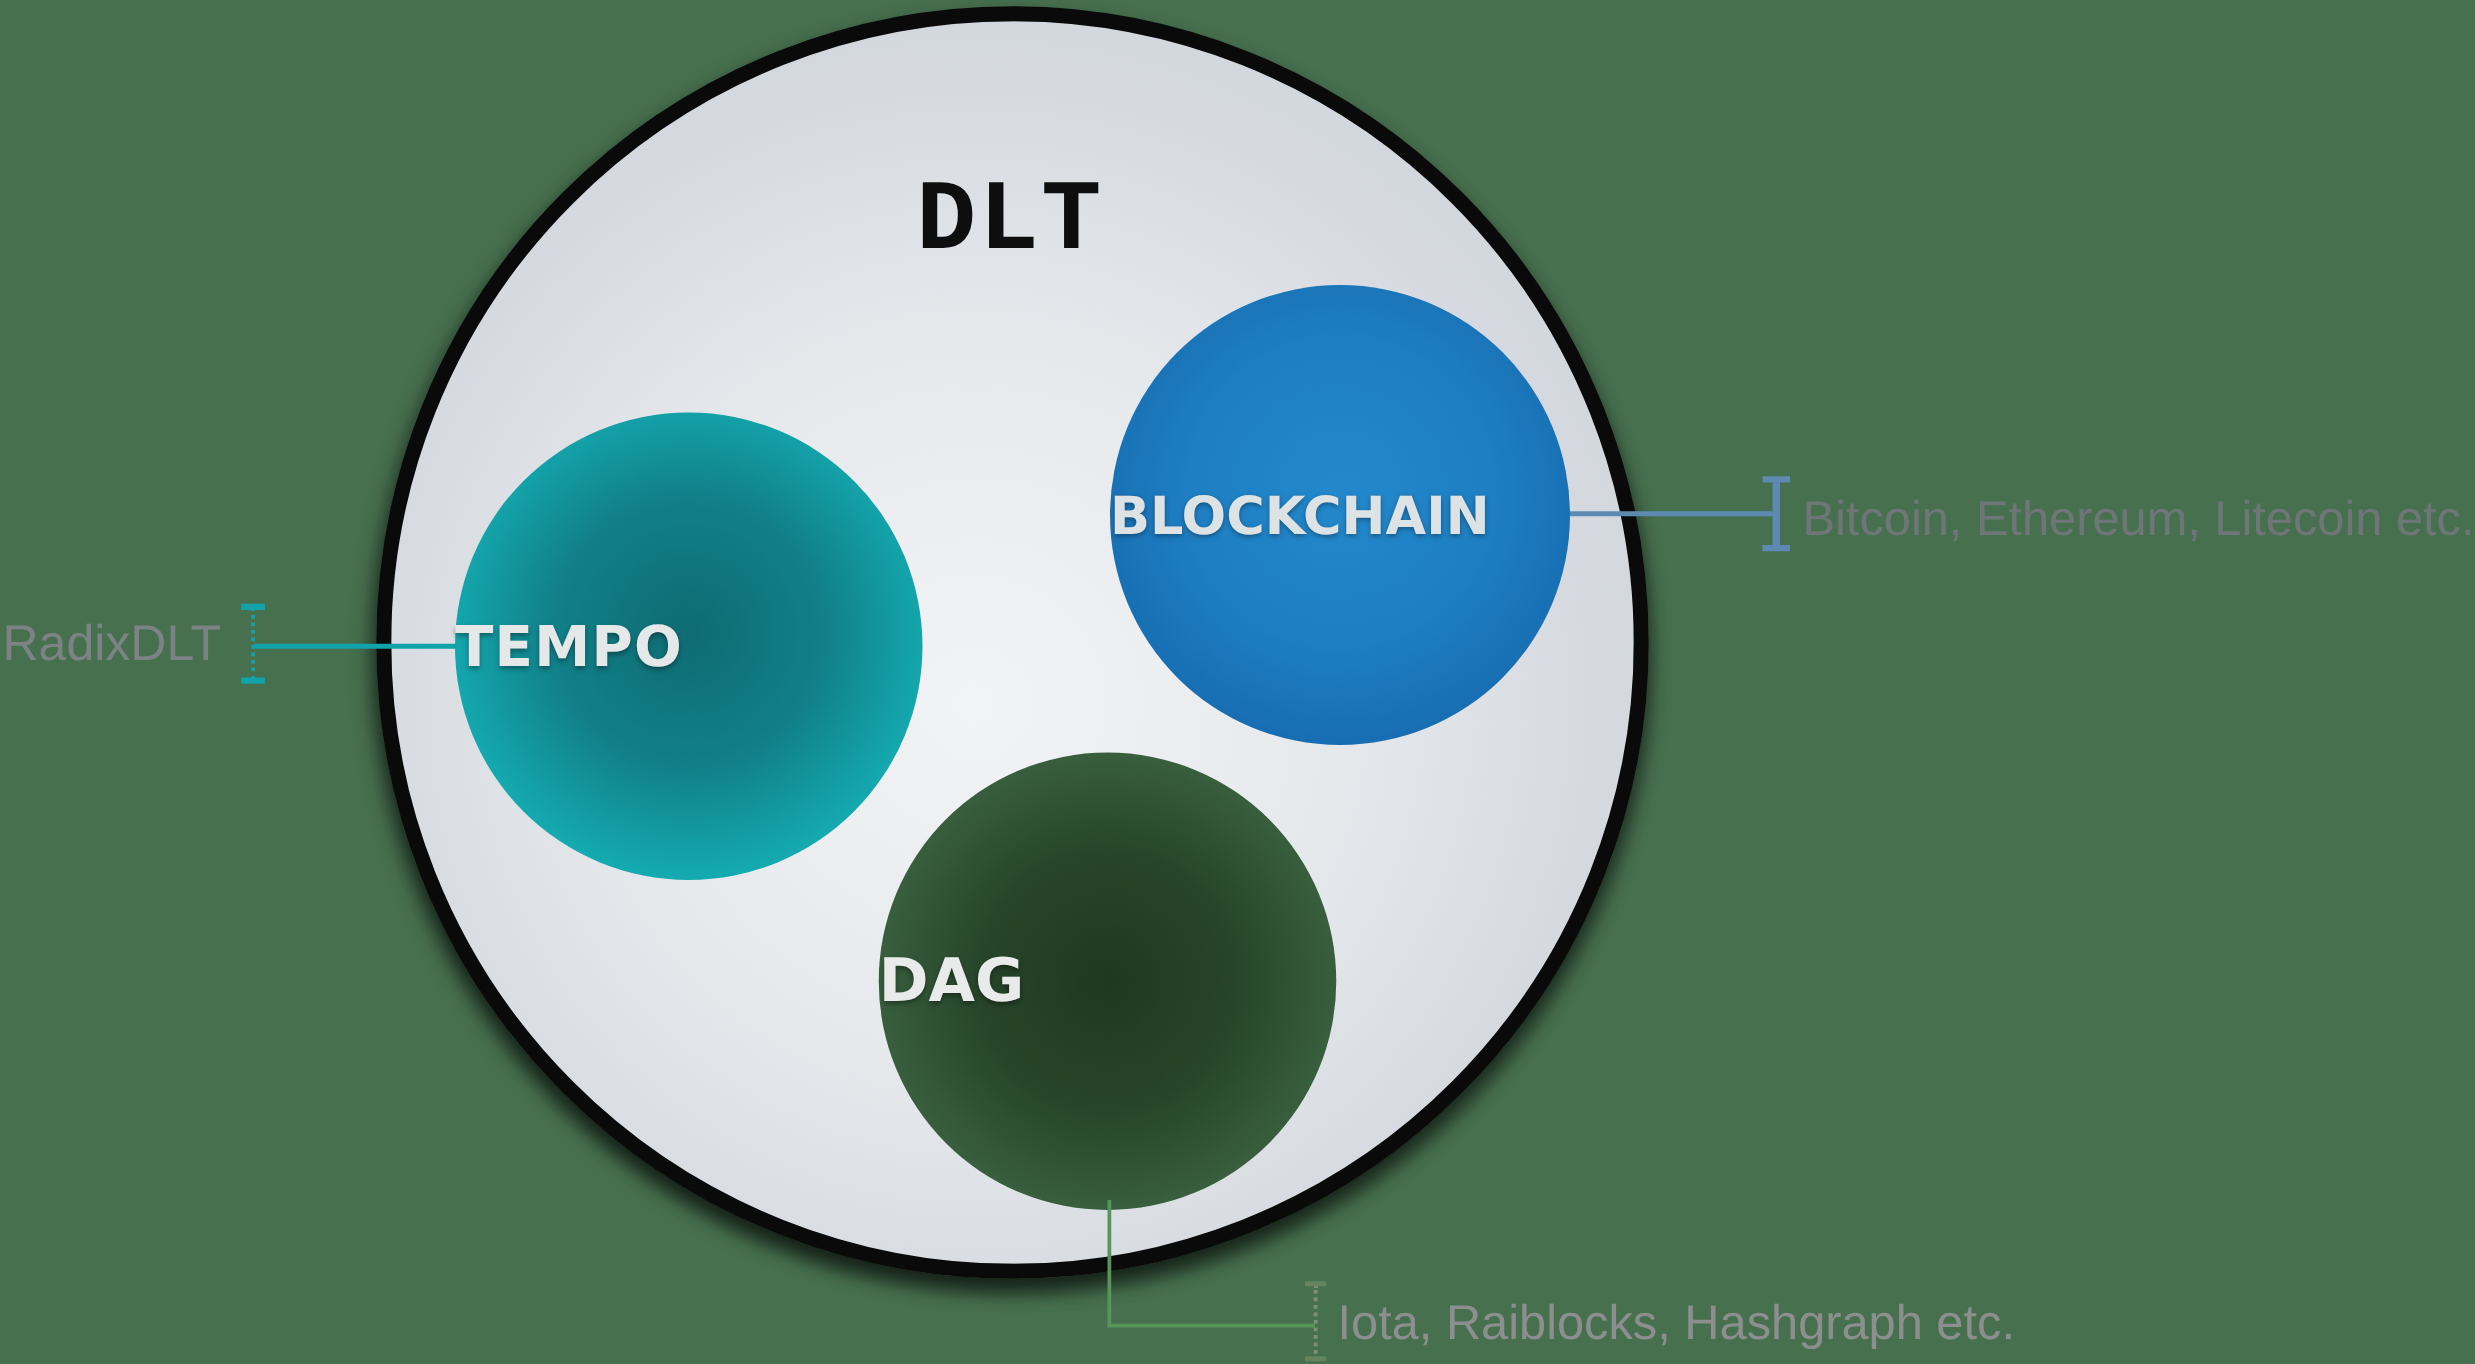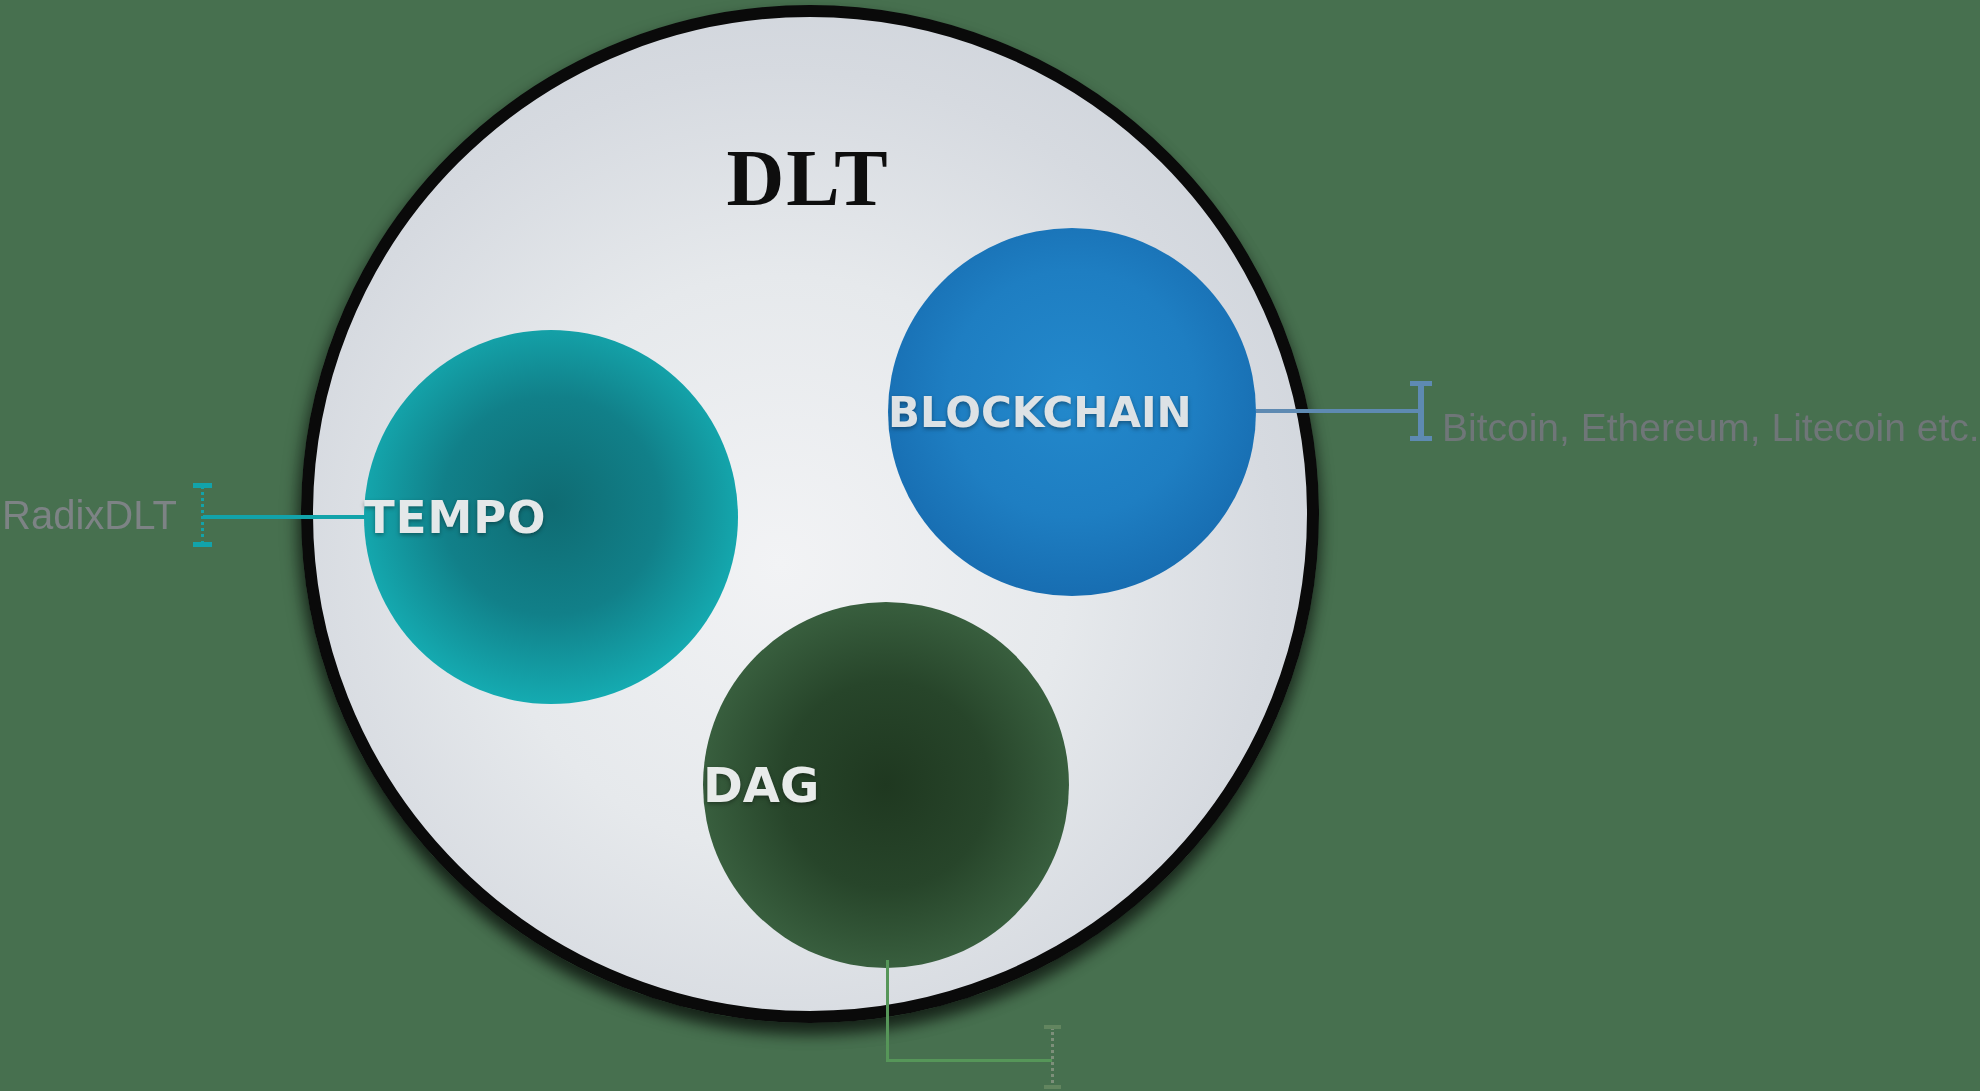--- a/index.html
+++ b/index.html
@@ -9,21 +9,21 @@
   }
   
   .outer-circle{
     position:absolute;left:301px;top:5px;width:994px;height:994px;
     border:12px solid #0a0a0a;border-radius:50%;
     background:radial-gradient(circle at 47% 55%, #f2f3f5 0%, #e6e9ec 38%, #d6dae0 65%, #c7cdd5 100%);
     box-shadow:-4px 9px 16px rgba(0,0,0,0.55), 4px 12px 14px rgba(0,0,0,0.35);
   }
   .dlt-title{
     position:absolute;left:700px;top:138px;width:216px;text-align:center;
-    font-family:Liberation Serif, serif;font-weight:bold;font-size:80px;
+    font-family:Liberation Mono, monospace;font-weight:bold;font-size:80px;
     letter-spacing:2px;color:#0e0e0e;line-height:1;
   }
   
   .node{
     position:absolute;border-radius:50%;display:flex;align-items:center;
     font-family:"DejaVu Sans",sans-serif;font-weight:bold;
     text-shadow:0 2px 4px rgba(0,0,0,0.35);
   }
   .node-tempo{
     left:364px;top:330px;width:374px;height:374px;font-size:45px;letter-spacing:1px;color:#e4e8e9;
@@ -51,21 +51,21 @@
   .btc-cap-b{left:1410px;top:436px;width:22px;height:5px;background:#5e8ab2;}
   
   .dag-vline{left:886px;top:960px;width:3px;height:101px;background:#569659;}
   .dag-hline{left:886px;top:1059px;width:166px;height:3px;background:#569659;}
   .dag-stem{left:1051px;top:1027px;width:0;height:62px;border-left:3px dotted #7d8f7a;}
   .dag-cap-t{left:1044px;top:1025px;width:17px;height:4px;background:#62855f;}
   .dag-cap-b{left:1044px;top:1085px;width:17px;height:4px;background:#62855f;}
   
   .anno{position:absolute;line-height:1;white-space:nowrap;z-index:6;}
   .anno-radix{left:2px;top:495px;font-size:40px;color:#7d8385;text-align:right;}
-  .anno-btc{left:1442px;top:408px;font-size:39px;color:#6f7678;}
+  .anno-btc{left:1442px;top:396px;font-size:39px;color:#6f7678;}
   .anno-iota{left:1070px;top:1039px;font-size:39px;color:#8c8f8d;}
 </style>
 </head>
 <body>
 
 <div class="stage">
 
   <div class="outer-circle"></div>
   <div class="dlt-title">DLT</div>
 
@@ -89,14 +89,15 @@
   <div class="co btc-stem"></div>
   <div class="co btc-cap-t"></div>
   <div class="co btc-cap-b"></div>
   <div class="anno anno-btc">Bitcoin, Ethereum, Litecoin etc.</div>
 
   <div class="co dag-vline"></div>
   <div class="co dag-hline"></div>
   <div class="co dag-stem"></div>
   <div class="co dag-cap-t"></div>
   <div class="co dag-cap-b"></div>
+  <div class="anno anno-iota">Iota, Raiblocks, Hashgraph etc.</div>
 
 </div>
 
 </body></html>

